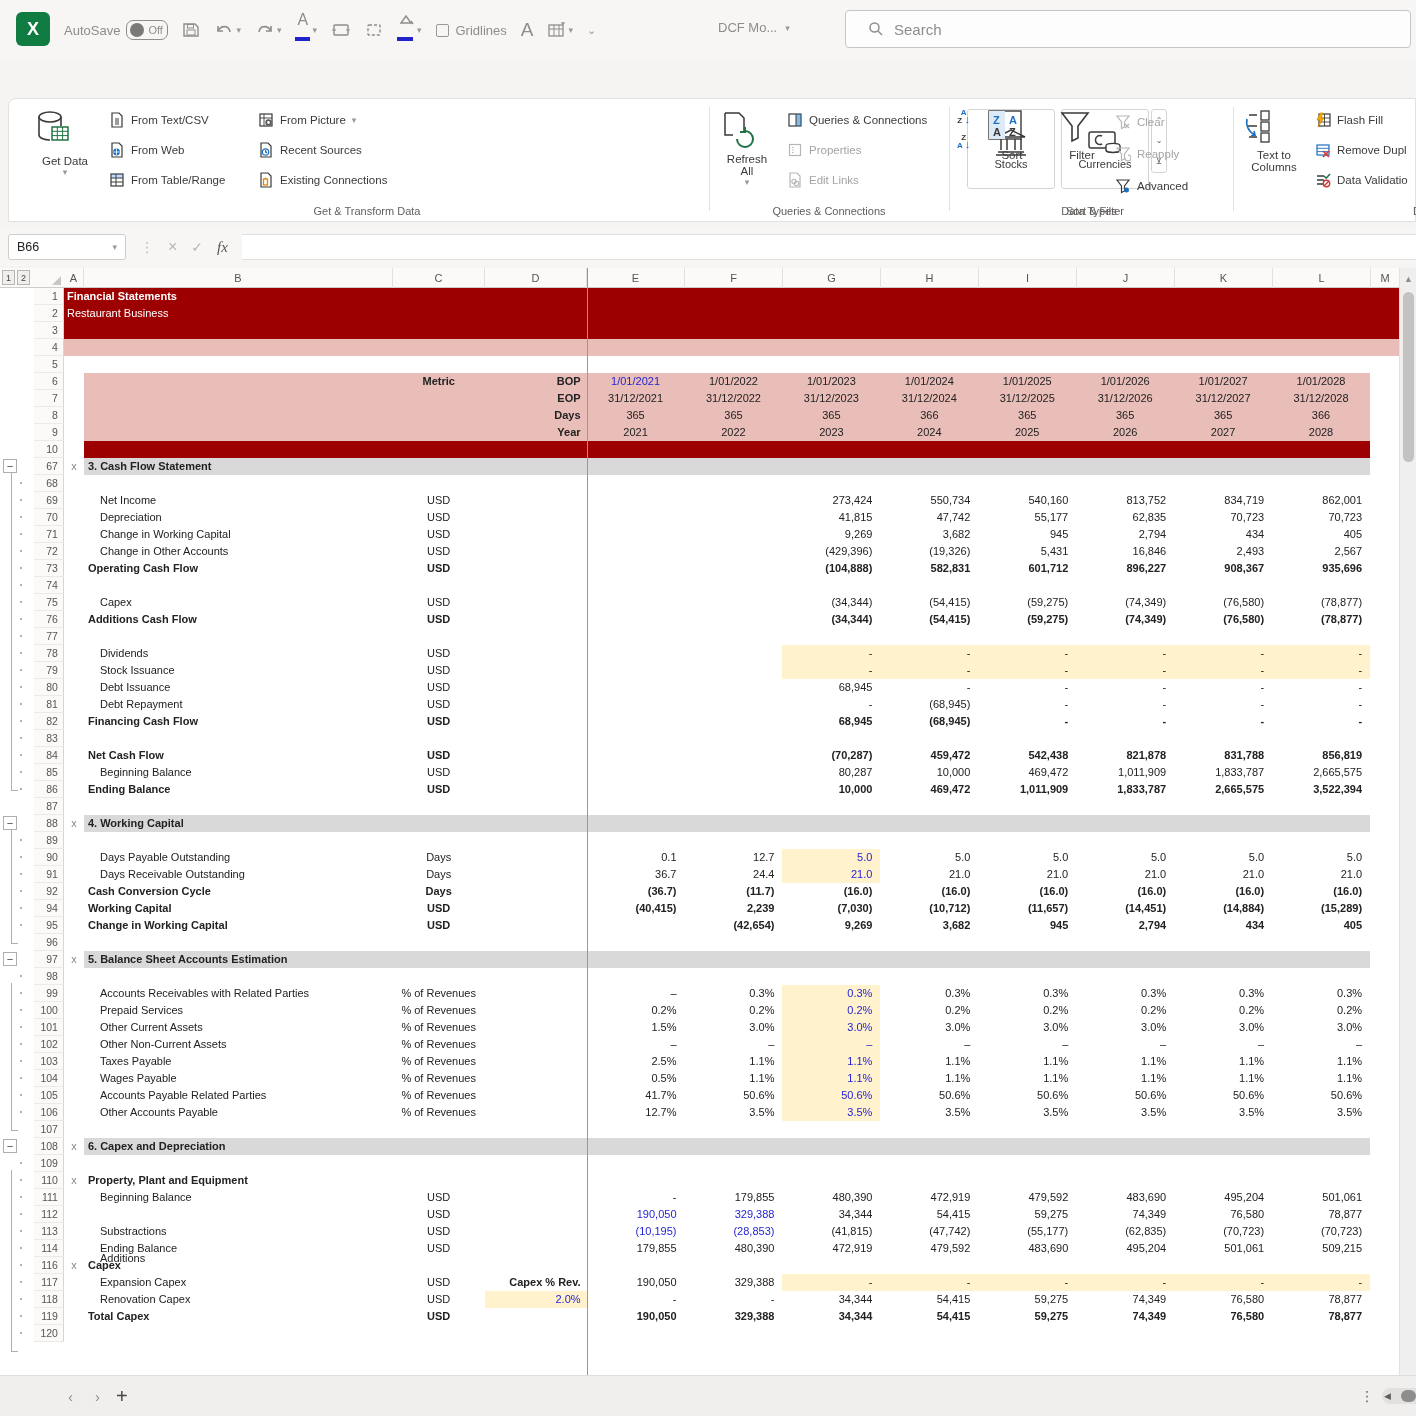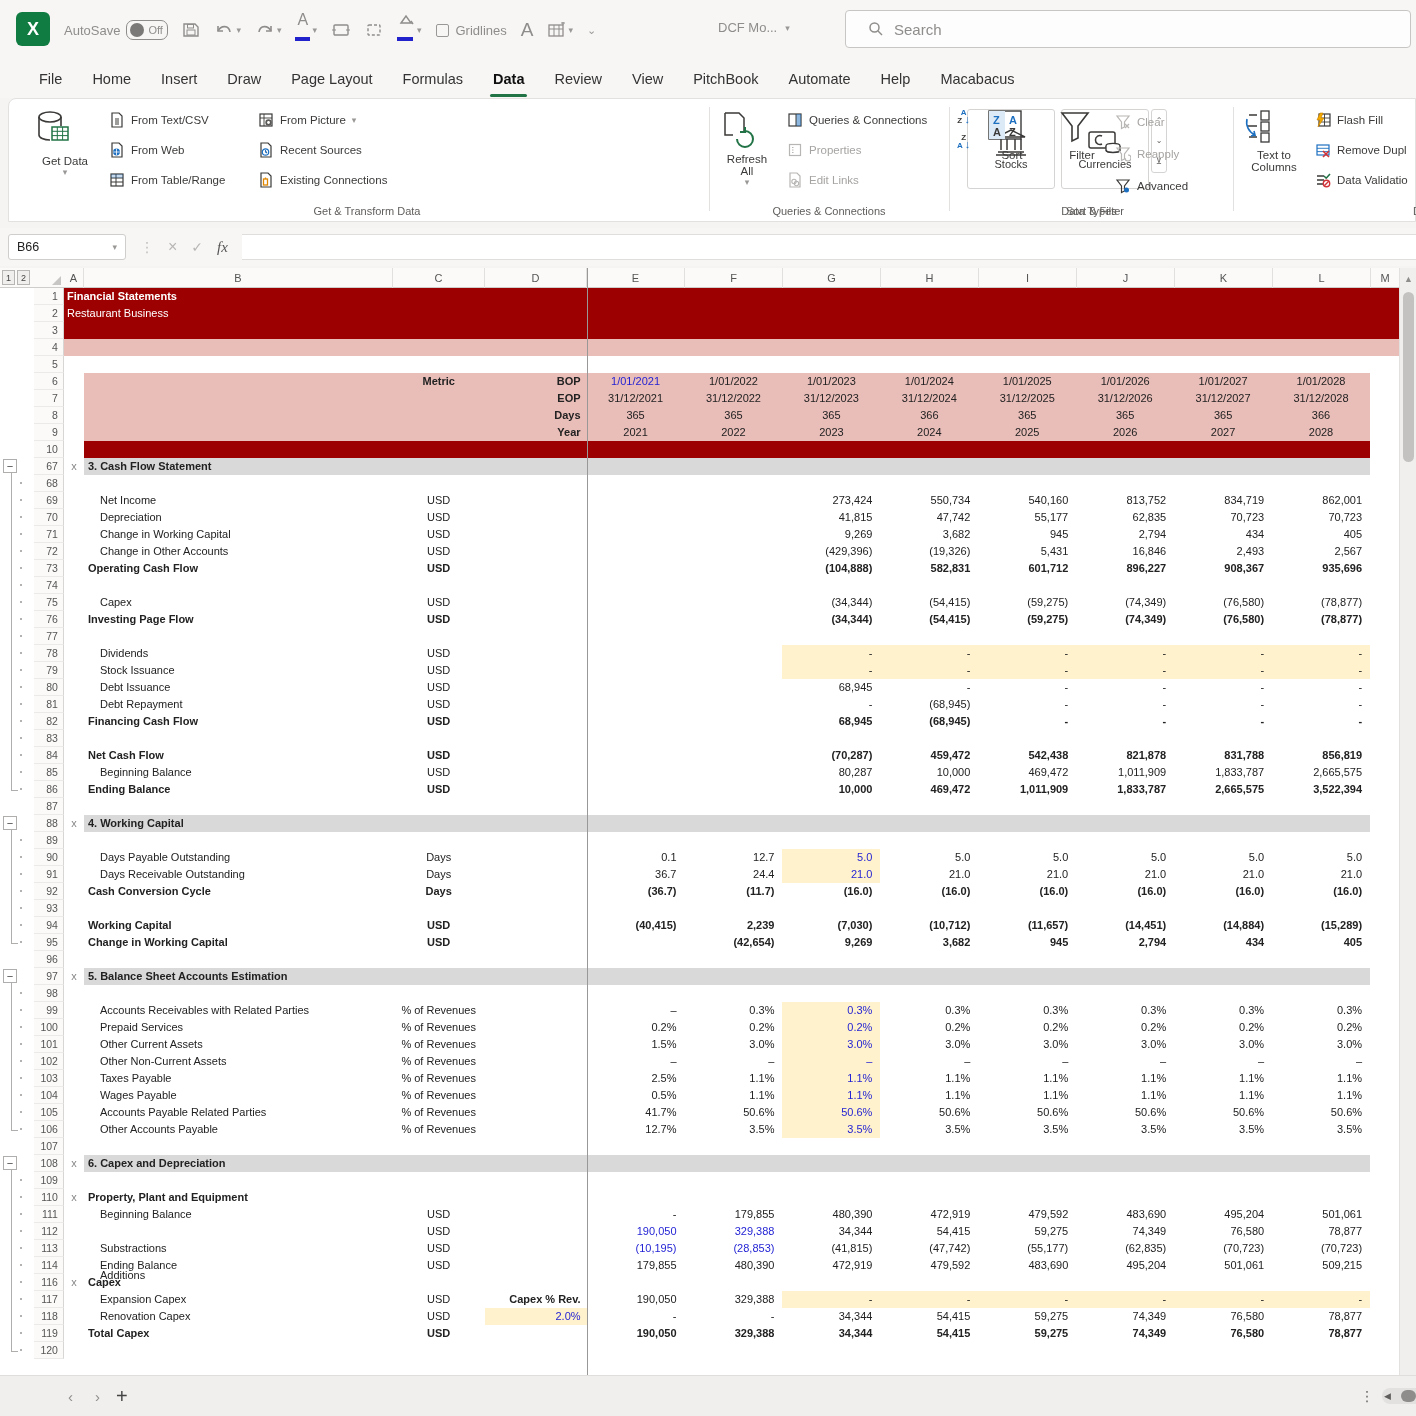--- a/index.html
+++ b/index.html
@@ -184,35 +184,20 @@
   </div>
   <div class="searchbox">
     <svg width="16" height="16" viewBox="0 0 16 16">
           <circle cx="6.5" cy="6.5" r="4.5" fill="none" stroke="#8f8d8b" stroke-width="1.5"></circle>
           <path d="M10 10 L14 14" stroke="#8f8d8b" stroke-width="1.5"></path>
         </svg>
     <span>Search</span>
   </div>
 </div>
 
-<div id="menubar">
-      <div class="menu-item">File</div>
-      <div class="menu-item">Home</div>
-      <div class="menu-item">Insert</div>
-      <div class="menu-item">Draw</div>
-      <div class="menu-item">Page Layout</div>
-      <div class="menu-item">Formulas</div>
-      <div class="menu-item active">Data</div>
-      <div class="menu-item">Review</div>
-      <div class="menu-item">View</div>
-      <div class="menu-item">PitchBook</div>
-      <div class="menu-item">Automate</div>
-      <div class="menu-item">Help</div>
-      <div class="menu-item">Macabacus</div>
-    </div>
 
 <div id="ribbon">
 
   <div class="rgroup" style="left:18px; width:680px;">
     <div class="bigbtn" style="left:8px;">
       <div class="bicon">
             <svg width="38" height="42" viewBox="0 0 38 42">
               <ellipse cx="15" cy="8" rx="11" ry="5" fill="none" stroke="#3b3a39" stroke-width="1.6"></ellipse>
               <path d="M4 8 v18 c0 2.8 4.9 5 11 5 M26 8 v9" fill="none" stroke="#3b3a39" stroke-width="1.6"></path>
               <rect x="17" y="18" width="16" height="13" fill="#fff" stroke="#217346" stroke-width="1.5"></rect>
@@ -720,21 +705,21 @@
         <div class="cell cv" style="width: 98px;">(76,580)</div>
         <div class="cell cv" style="width: 98px;">(78,877)</div>
         <div class="cell cm" style="width: 29px;"></div>
       </div>
       <div class="row">
         <div class="cell gut" style="width: 34px;">
           <div class="gdot"></div>
         </div>
         <div class="cell rnum" style="width: 30px;">76</div>
         <div class="cell ca" style="width: 20px;"></div>
-        <div class="cell cb b" style="width: 309px;">Investing Page Flow</div>
+        <div class="cell cb b" style="width: 309px;">Additions Cash Flow</div>
         <div class="cell cc b" style="width: 92px;">USD</div>
         <div class="cell cd" style="width: 102px;"></div>
         <div class="cell cv b" style="width: 98px;"></div>
         <div class="cell cv b" style="width: 98px;"></div>
         <div class="cell cv b" style="width: 98px;">(34,344)</div>
         <div class="cell cv b" style="width: 98px;">(54,415)</div>
         <div class="cell cv b" style="width: 98px;">(59,275)</div>
         <div class="cell cv b" style="width: 98px;">(74,349)</div>
         <div class="cell cv b" style="width: 98px;">(76,580)</div>
         <div class="cell cv b" style="width: 98px;">(78,877)</div>
@@ -981,28 +966,20 @@
         <div class="cell cd" style="width: 102px;"></div>
         <div class="cell cv b" style="width: 98px;">(36.7)</div>
         <div class="cell cv b" style="width: 98px;">(11.7)</div>
         <div class="cell cv b" style="width: 98px;">(16.0)</div>
         <div class="cell cv b" style="width: 98px;">(16.0)</div>
         <div class="cell cv b" style="width: 98px;">(16.0)</div>
         <div class="cell cv b" style="width: 98px;">(16.0)</div>
         <div class="cell cv b" style="width: 98px;">(16.0)</div>
         <div class="cell cv b" style="width: 98px;">(16.0)</div>
         <div class="cell cm" style="width: 29px;"></div>
-      </div>
-      <div class="row">
-        <div class="cell gut" style="width: 34px;">
-          <div class="gdot"></div>
-        </div>
-        <div class="cell rnum" style="width: 30px;">93</div>
-        <div class="cell ca" style="width: 20px;"></div>
-        <div class="cell " style="width: 1316px;"></div>
       </div>
       <div class="row">
         <div class="cell gut" style="width: 34px;">
           <div class="gdot"></div>
         </div>
         <div class="cell rnum" style="width: 30px;">94</div>
         <div class="cell ca" style="width: 20px;"></div>
         <div class="cell cb b" style="width: 309px;">Working Capital</div>
         <div class="cell cc b" style="width: 92px;">USD</div>
         <div class="cell cd" style="width: 102px;"></div>

